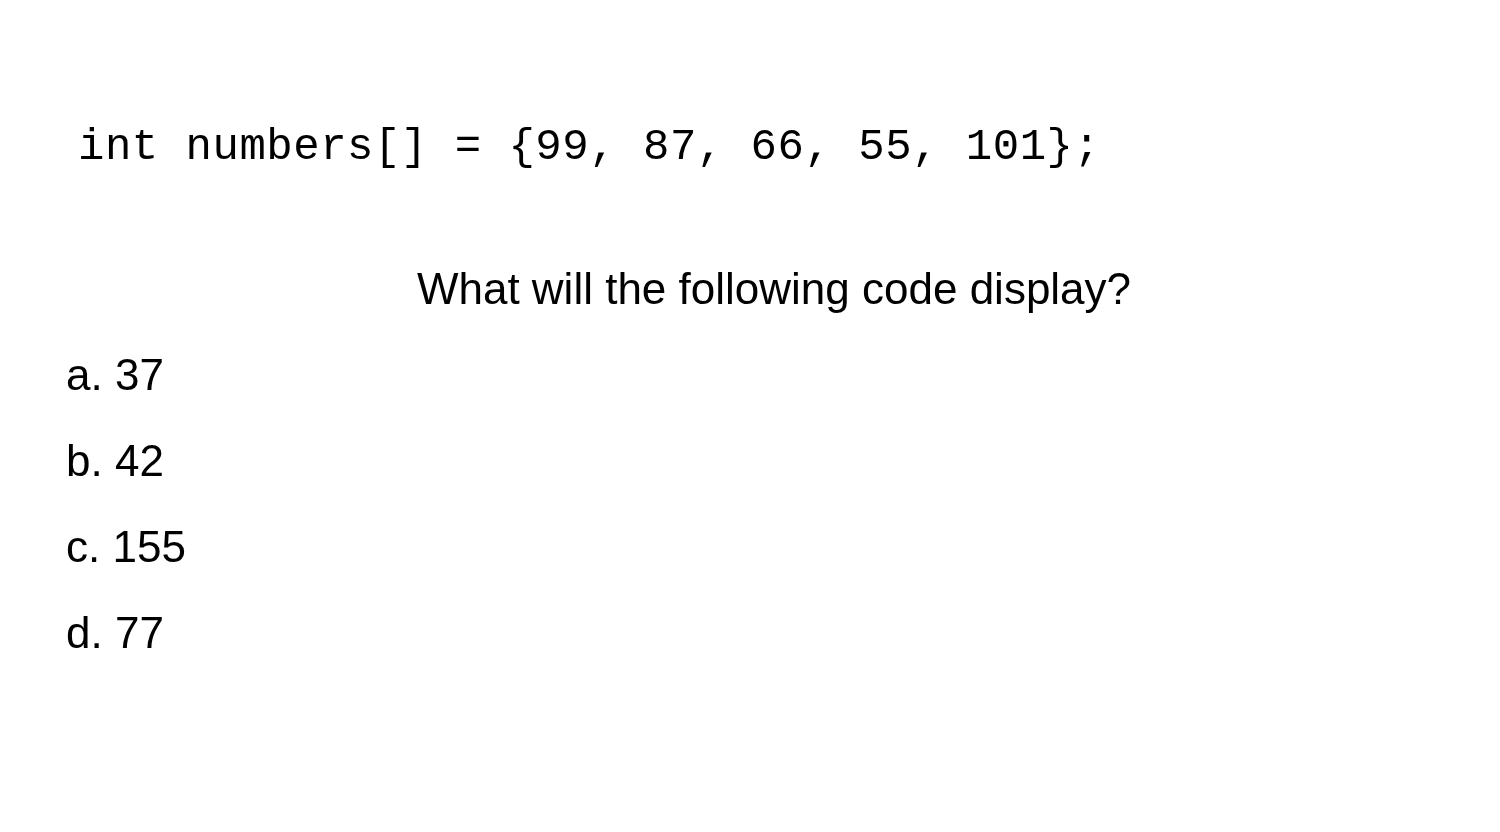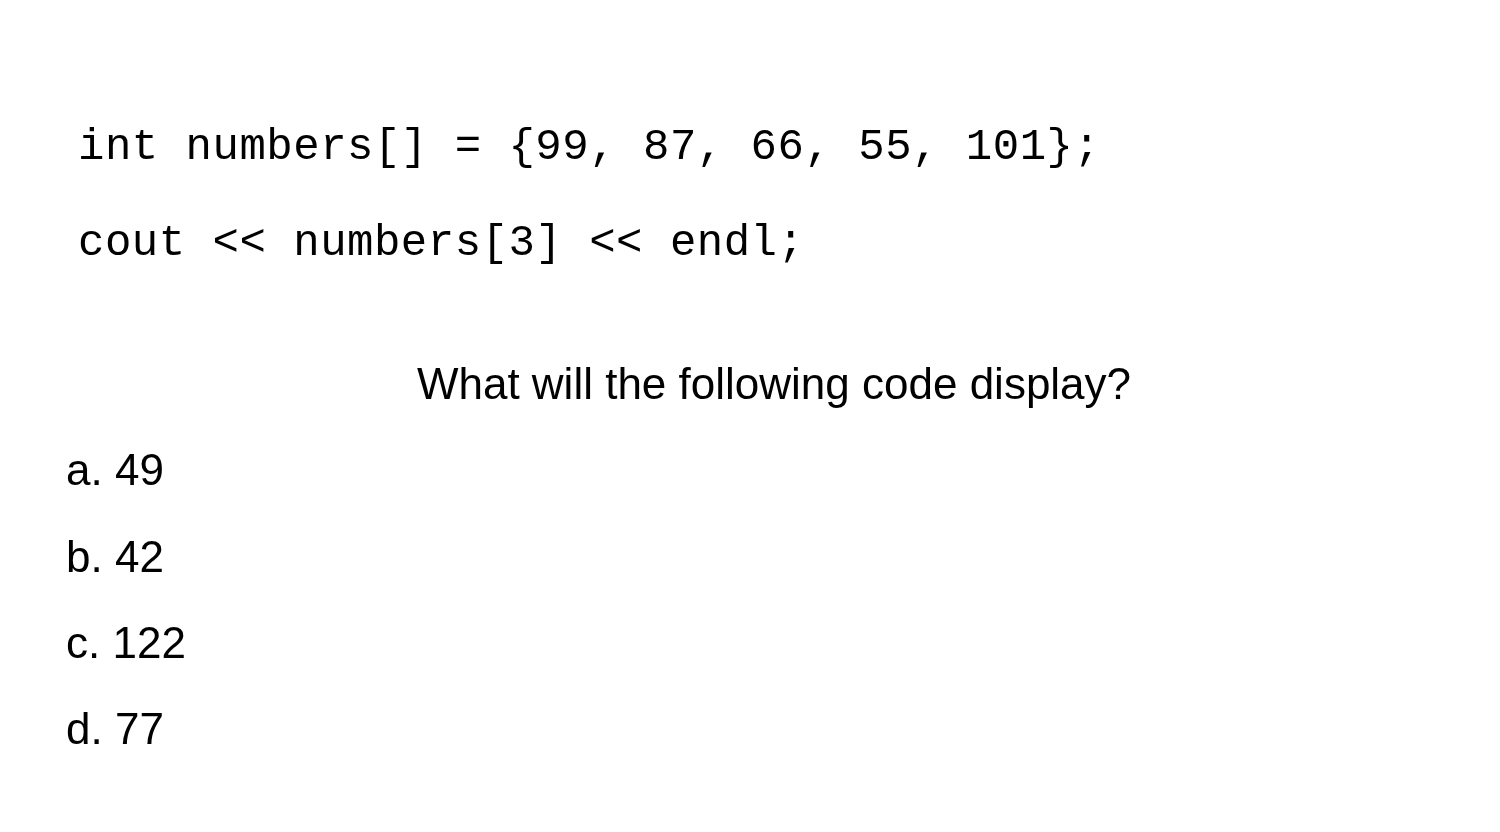--- a/index.html
+++ b/index.html
@@ -37,21 +37,20 @@
       font-size: 44px;
       line-height: 1.55;
       margin-bottom: 18px;
     }
   </style>
 </head>
 <body>
 
 <div class="code-block">
   <div class="code-line">int numbers[] = {99, 87, 66, 55, 101};</div>
-  <div class="code-line">cout &lt;&lt; numbers[3] &lt;&lt; endl;</div>
 </div>
 
 <div class="question">What will the following code display?</div>
 
-<div class="option">a. 49</div>
+<div class="option">a. 37</div>
 <div class="option">b. 42</div>
-<div class="option">c. 122</div>
+<div class="option">c. 155</div>
 <div class="option">d. 77</div>
 
 </body></html>

